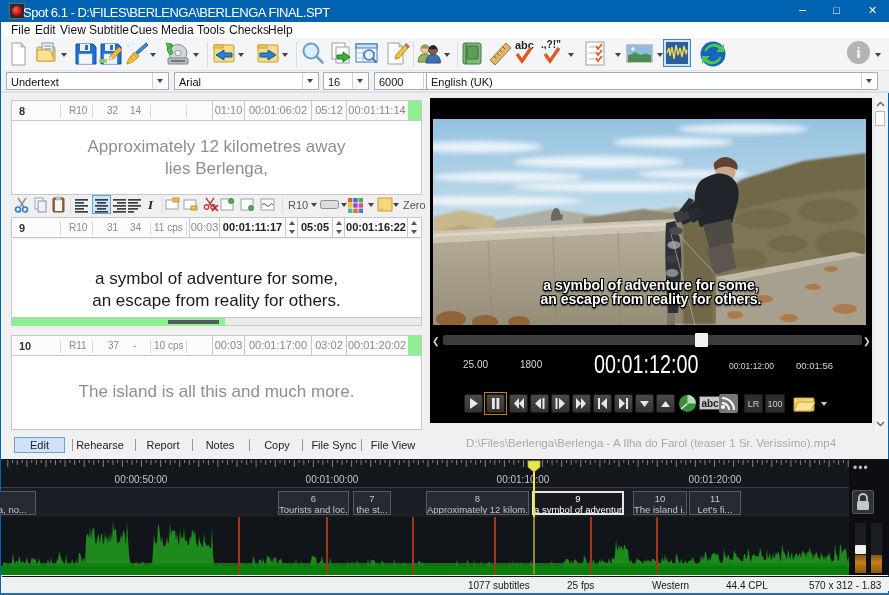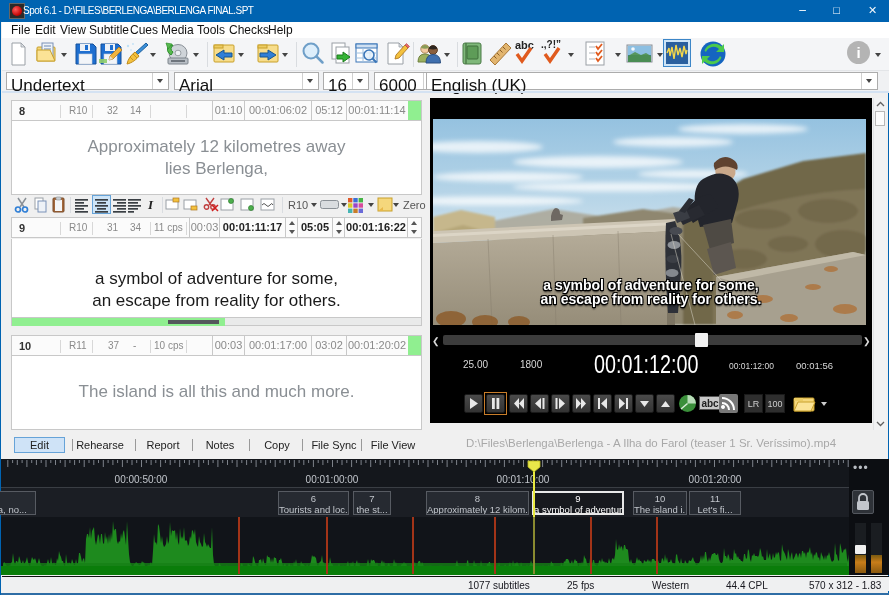--- a/index.html
+++ b/index.html
@@ -1,35 +1,35 @@
 <!DOCTYPE html>
 <html><head><meta charset="utf-8">
 <style>
 *{margin:0;padding:0;box-sizing:border-box;}
 body{font-family:"Liberation Sans",sans-serif;width:889px;height:595px;overflow:hidden;}
 #win{position:absolute;top:0;left:0;width:889px;height:595px;background:#f0f0f0;
  border-left:1px solid #0063b1;border-right:1px solid #0063b1;}
 .abs{position:absolute;}
 
 #titlebar{position:absolute;top:0;left:0;width:889px;height:22px;background:#0063b1;color:#fff;}
-#titlebar .ttl{position:absolute;left:22px;top:5px;font-size:10px;letter-spacing:-0.5px;}
+#titlebar .ttl{position:absolute;left:22px;top:5px;font-size:13px;letter-spacing:-0.5px;}
 #appicon{position:absolute;left:8px;top:3px;width:16px;height:16px;background:#2a2a2a;border:1px solid #666;}
 #appicon i{position:absolute;left:2px;top:2px;width:10px;height:10px;border-radius:50%;
  background:radial-gradient(circle at 35% 35%, #ff5a5a, #c00000 70%);}
 .capbtn{position:absolute;top:0;width:35px;height:22px;color:#fff;font-size:12px;font-weight:400;text-align:center;line-height:20px;}
 
 #menubar{position:absolute;top:22px;left:1px;width:887px;height:16px;background:#fff;font-size:12px;color:#111;}
 #menubar span{position:absolute;top:1px;}
 
 #tb1{position:absolute;top:38px;left:1px;width:887px;height:33px;background:#f4f5f7;border-bottom:1px solid #e3e5e8;}
 .tsep{position:absolute;top:4px;width:1px;height:25px;background:#d9dce0;}
 .darr{position:absolute;width:0;height:0;border-left:3px solid transparent;border-right:3px solid transparent;border-top:4px solid #444;}
 
 #tb2{position:absolute;top:71px;left:1px;width:887px;height:20px;background:#f0f1f3;}
-.combo{position:absolute;top:1px;height:18px;background:#fff;border:1px solid #acacac;font-size:17px;color:#111;}
+.combo{position:absolute;top:1px;height:18px;background:#fff;border:1px solid #acacac;font-size:11px;color:#111;}
 .combo .cv{position:absolute;left:4px;top:3px;white-space:nowrap;}
 .combo .cb{position:absolute;right:0;top:0;width:16px;height:16px;border-left:1px solid #d0d0d0;}
 .combo .cb:after{content:"";position:absolute;left:4px;top:6px;border-left:3.5px solid transparent;border-right:3.5px solid transparent;border-top:4px solid #444;}
 
 .rowhead{position:absolute;left:10px;width:411px;height:21px;background:#fbfbfb;border:1px solid #c8c8c8;font-size:12px;color:#8a8a8a;}
 .rowhead .num{position:absolute;left:7px;top:4px;font-weight:bold;color:#333;font-size:11px;}
 .rh-sep{position:absolute;top:4px;width:1px;height:13px;background:#d8d8d8;}
 .rh-cell{position:absolute;top:0;height:19px;border-left:1px solid #c8c8c8;}
 .rh-t{position:absolute;top:3px;width:100%;text-align:center;font-size:12px;}
 .subtxt{position:absolute;left:10px;width:411px;background:#fff;border:1px solid #c8c8c8;border-top:none;text-align:center;font-size:17px;color:#8a8f94;}

